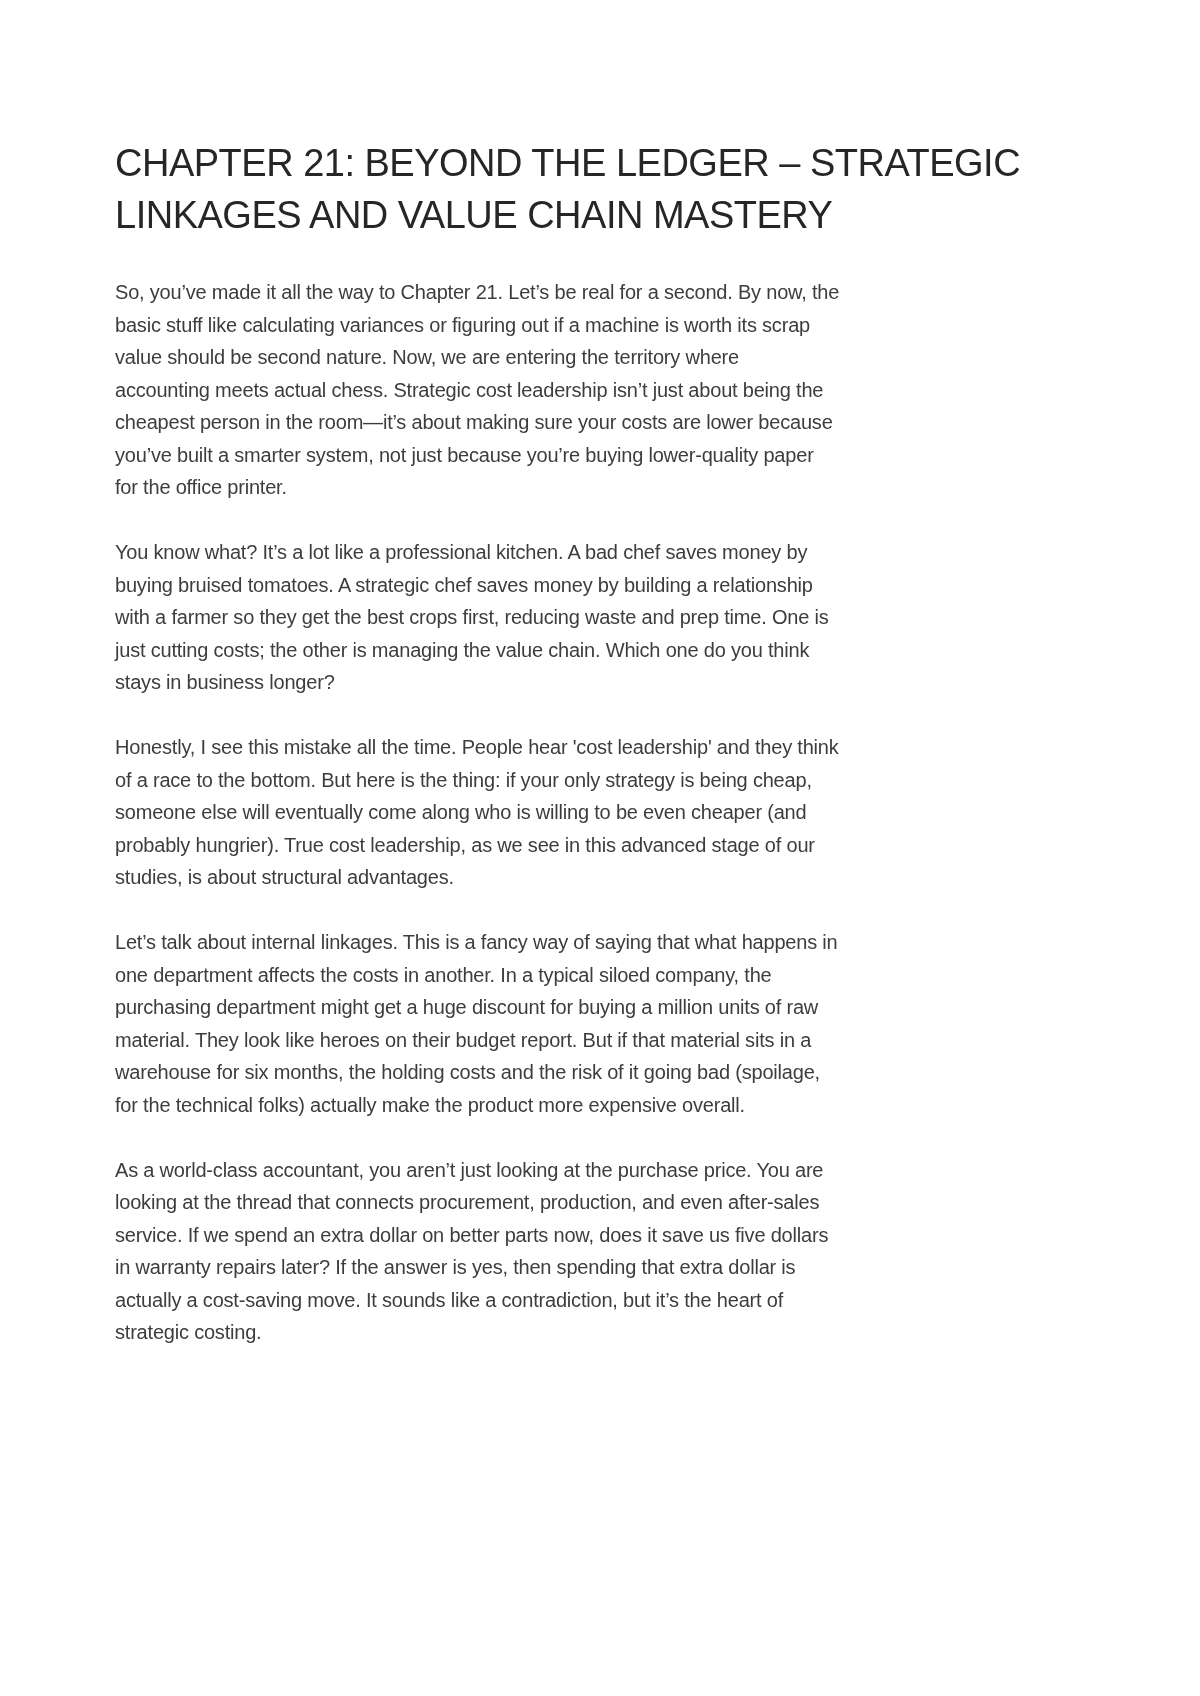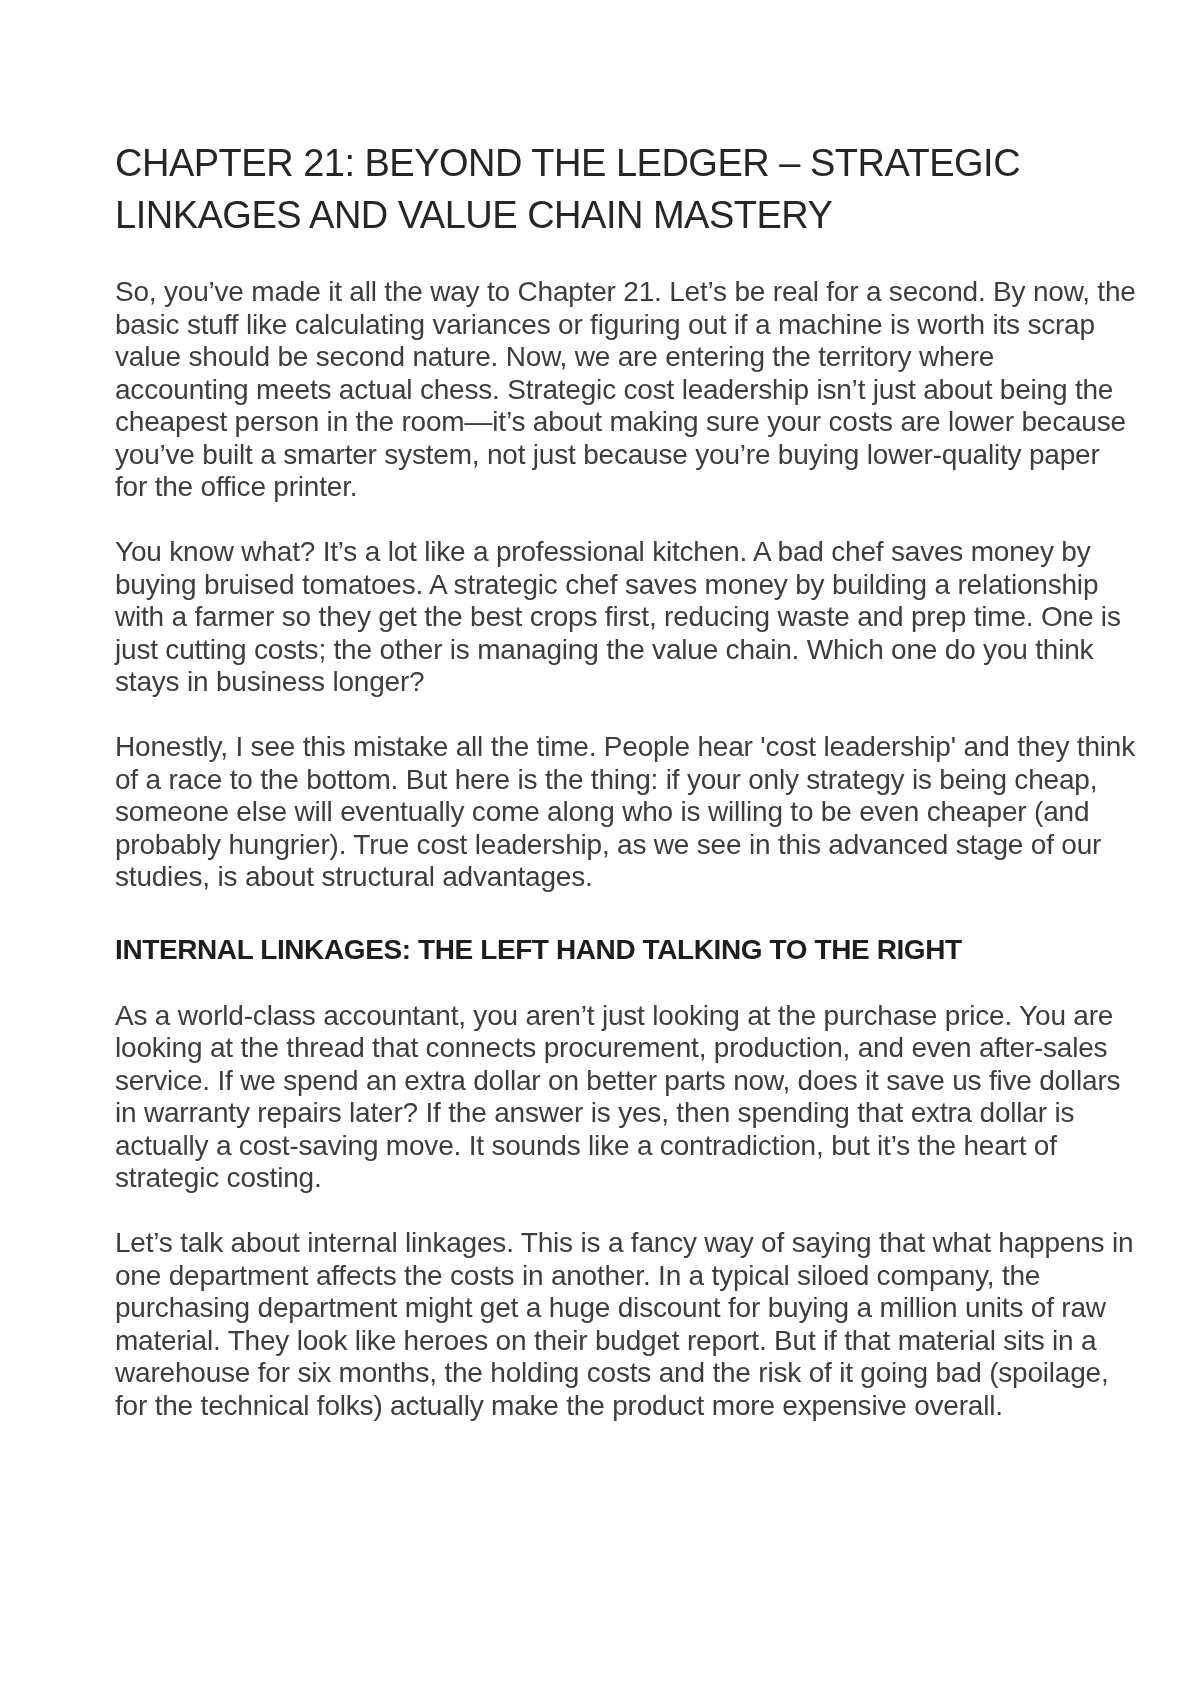--- a/index.html
+++ b/index.html
@@ -33,21 +33,21 @@
     margin: 38px 0 32px 0;
     font-size: 28px;
     line-height: 36px;
     font-weight: 700;
     letter-spacing: -0.4px;
     color: #1e1e1e;
     white-space: pre-line;
   }
   .body-paragraph {
     margin: 0 0 32.5px 0;
-    font-size: 28px;
+    font-size: 20px;
     line-height: 32.5px;
     font-weight: 400;
     letter-spacing: -0.2px;
     color: #3d3d3d;
     white-space: pre-line;
   }
 </style>
 </head>
 <body>
 
@@ -70,29 +70,28 @@
 with a farmer so they get the best crops first, reducing waste and prep time. One is
 just cutting costs; the other is managing the value chain. Which one do you think
 stays in business longer?</p>
 
   <p class="body-paragraph">Honestly, I see this mistake all the time. People hear 'cost leadership' and they think
 of a race to the bottom. But here is the thing: if your only strategy is being cheap,
 someone else will eventually come along who is willing to be even cheaper (and
 probably hungrier). True cost leadership, as we see in this advanced stage of our
 studies, is about structural advantages.</p>
 
-  <h2 class="section-heading">INTERNAL LINKAGES: THE LEFT HAND TALKING TO THE RIGHT</h2>
+
+  <p class="body-paragraph">Let’s talk about internal linkages. This is a fancy way of saying that what happens in
+one department affects the costs in another. In a typical siloed company, the
+purchasing department might get a huge discount for buying a million units of raw
+material. They look like heroes on their budget report. But if that material sits in a
+warehouse for six months, the holding costs and the risk of it going bad (spoilage,
+for the technical folks) actually make the product more expensive overall.</p>
 
   <p class="body-paragraph">As a world-class accountant, you aren’t just looking at the purchase price. You are
 looking at the thread that connects procurement, production, and even after-sales
 service. If we spend an extra dollar on better parts now, does it save us five dollars
 in warranty repairs later? If the answer is yes, then spending that extra dollar is
 actually a cost-saving move. It sounds like a contradiction, but it’s the heart of
 strategic costing.</p>
 
-  <p class="body-paragraph">Let’s talk about internal linkages. This is a fancy way of saying that what happens in
-one department affects the costs in another. In a typical siloed company, the
-purchasing department might get a huge discount for buying a million units of raw
-material. They look like heroes on their budget report. But if that material sits in a
-warehouse for six months, the holding costs and the risk of it going bad (spoilage,
-for the technical folks) actually make the product more expensive overall.</p>
-
 </div>
 
 </body></html>

